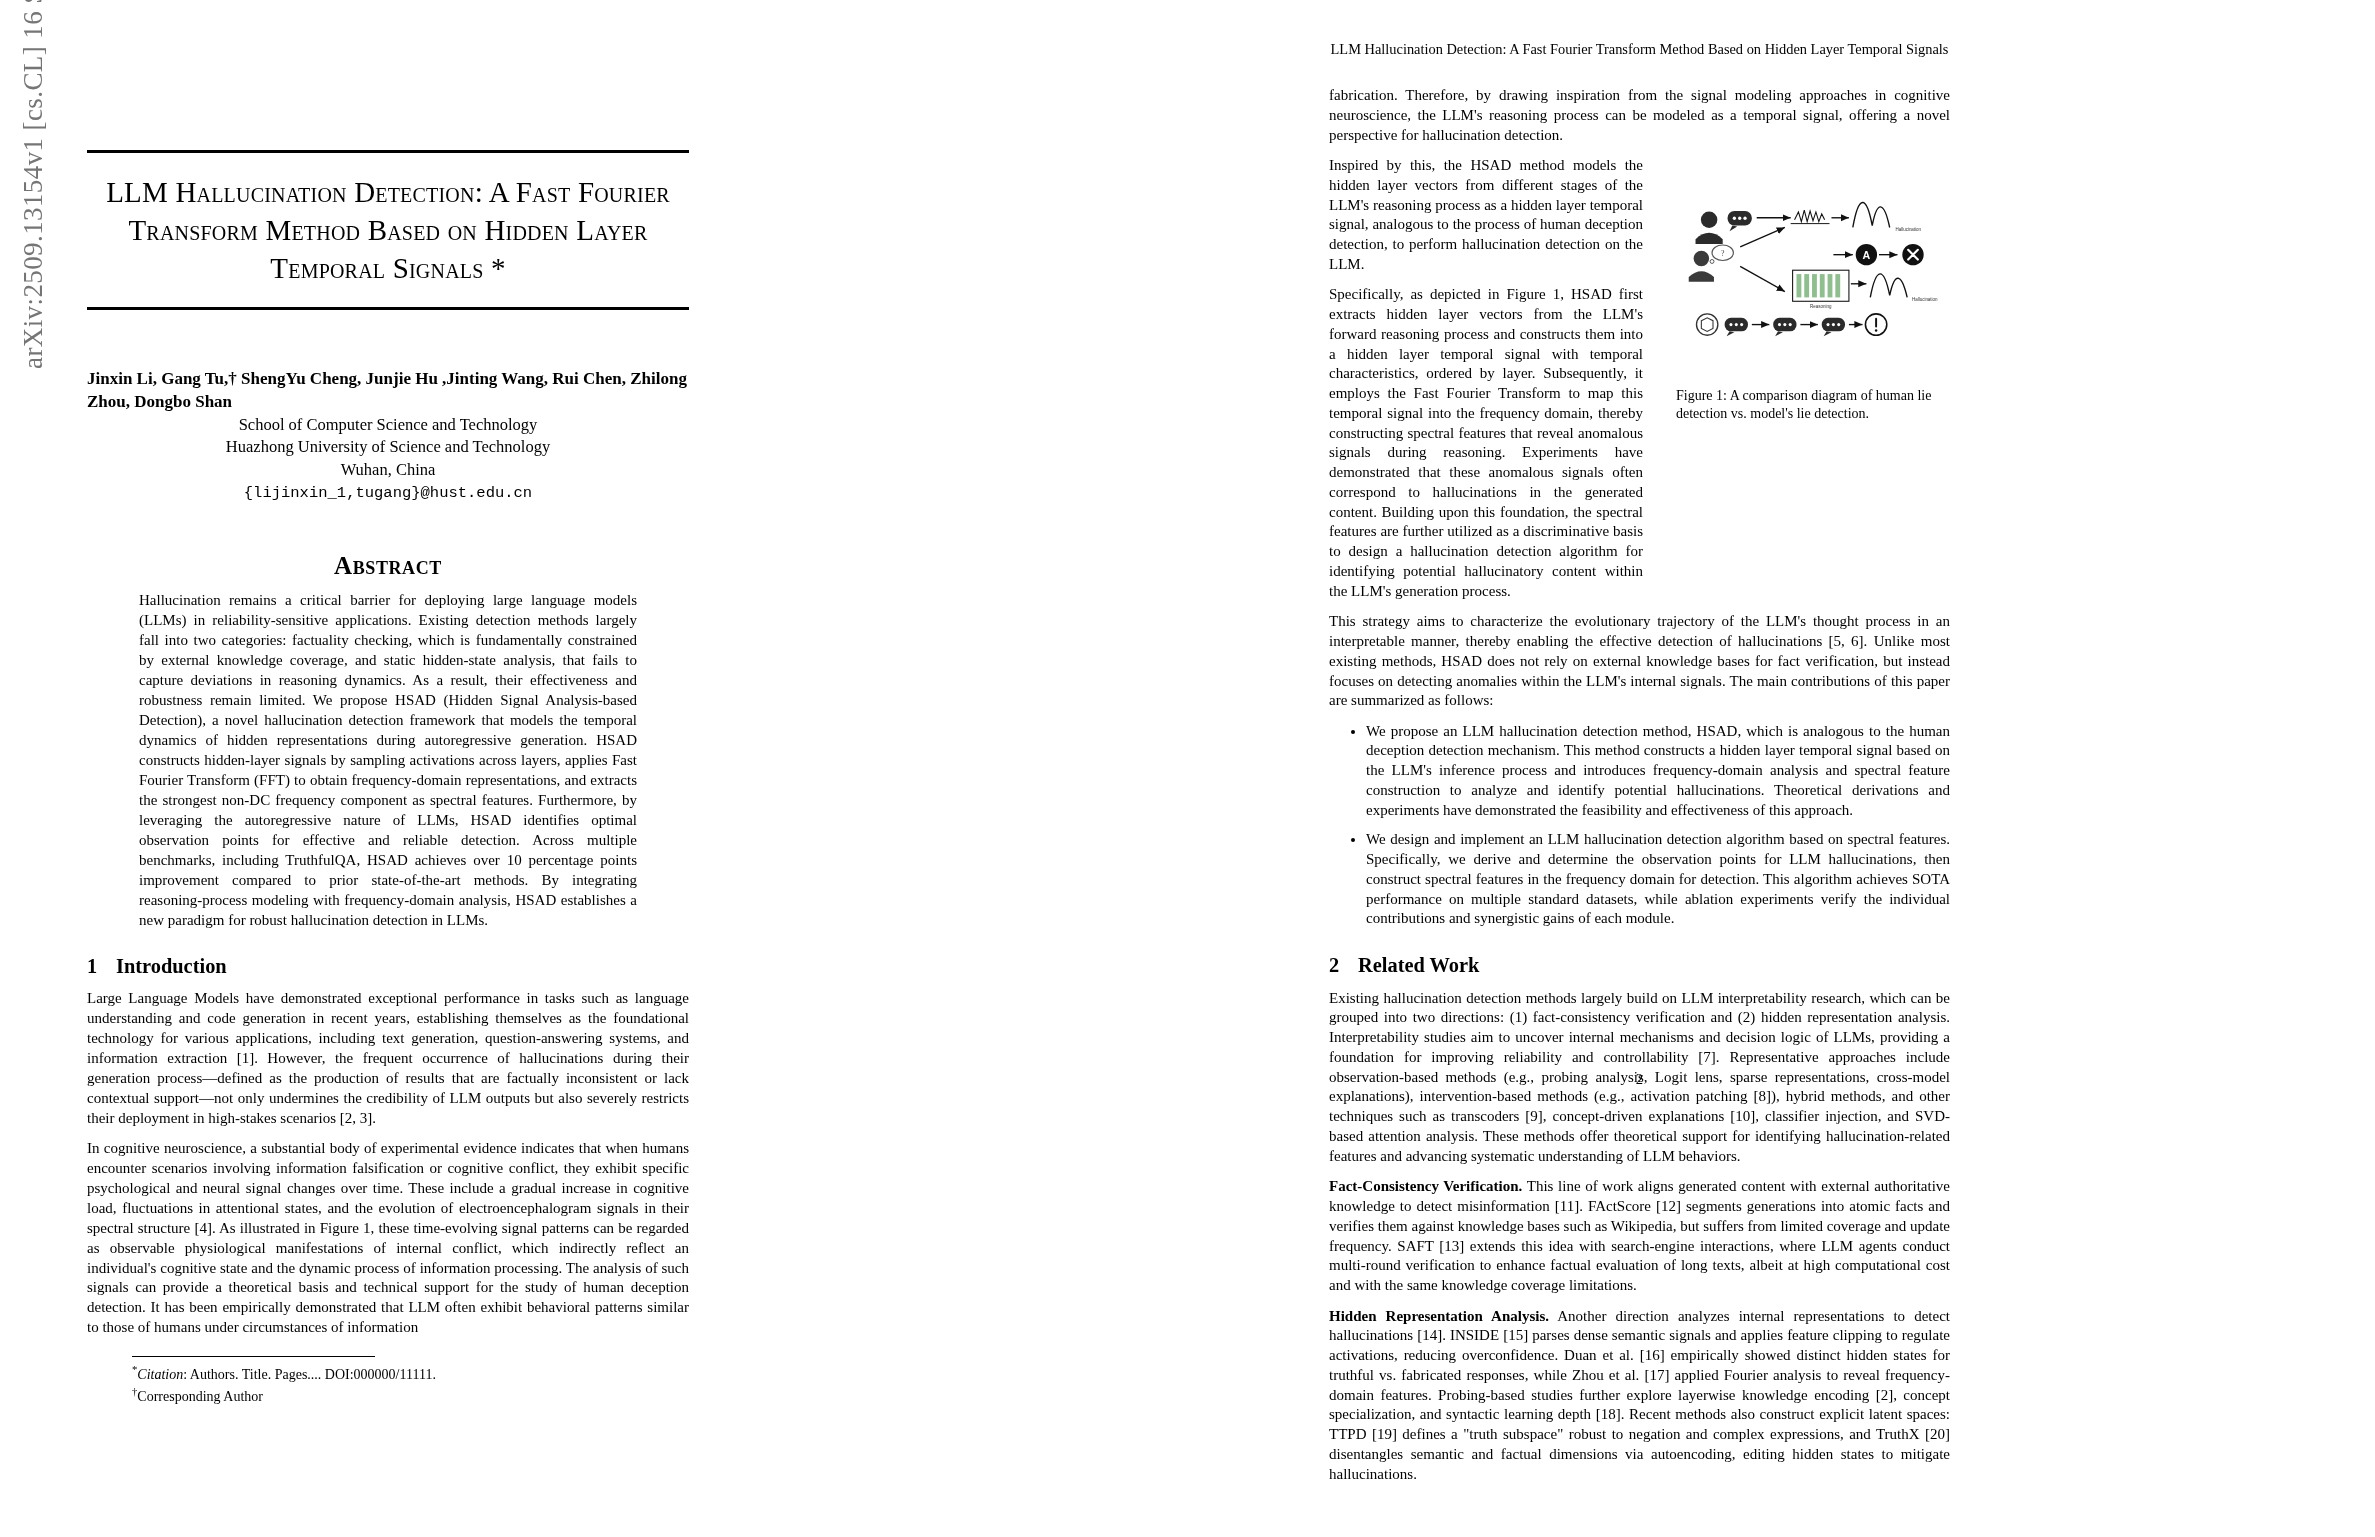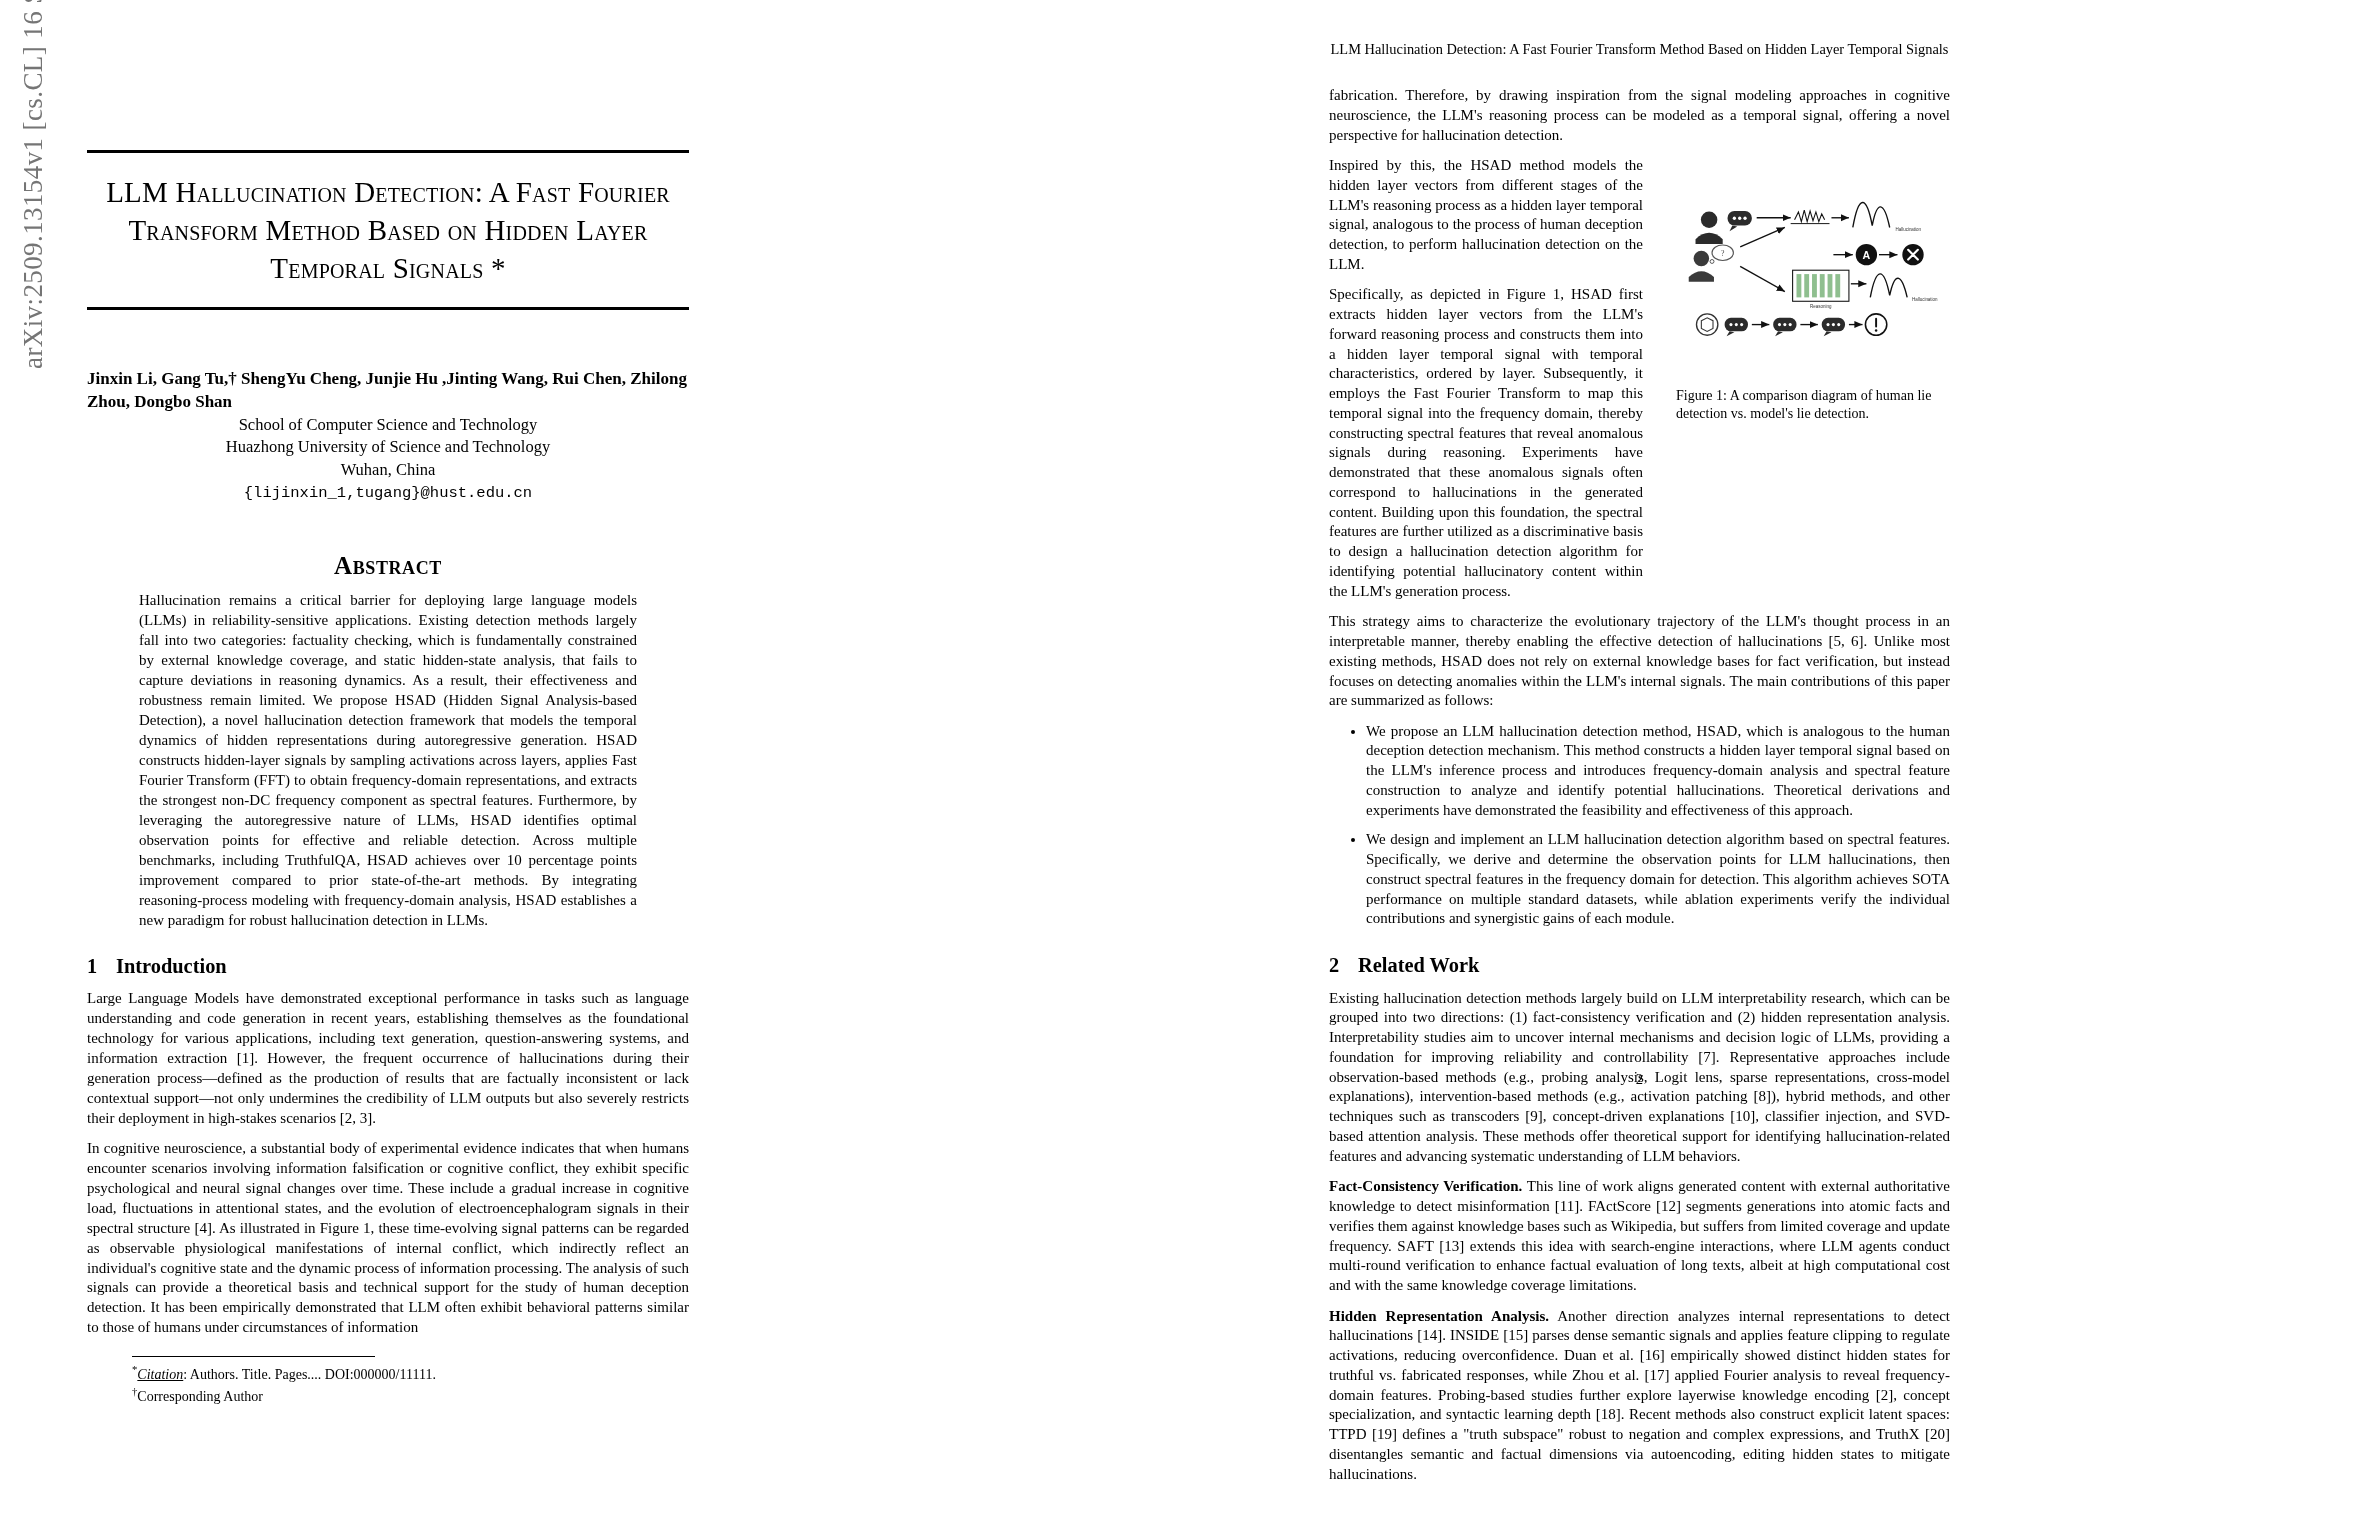--- a/index.html
+++ b/index.html
@@ -132,21 +132,21 @@
     border-top: 1.6px solid #000;
     width: 243px;
     margin: 17.5px 0 5.8px 45px;
   }
   .footnotes {
     margin-left: 45px;
     font-size: 14px;
     line-height: 1.32;
   }
   .footnotes sup { font-size: 10.7px; }
-  .fn-cite-label { font-style: italic; text-decoration: underline; }
+  .fn-cite-label { font-style: italic; }
   .fn-bold { font-weight: normal; }
 
   
   .run-head {
     position: absolute;
     top: 41px; left: 0; width: 100%;
     text-align: center;
     font-size: 14.4px;
   }
   .page-num {

